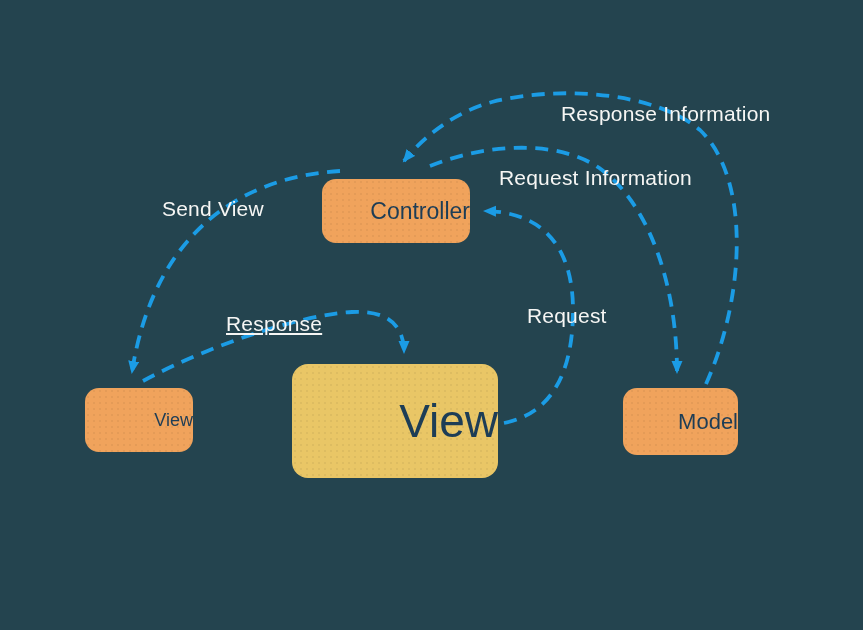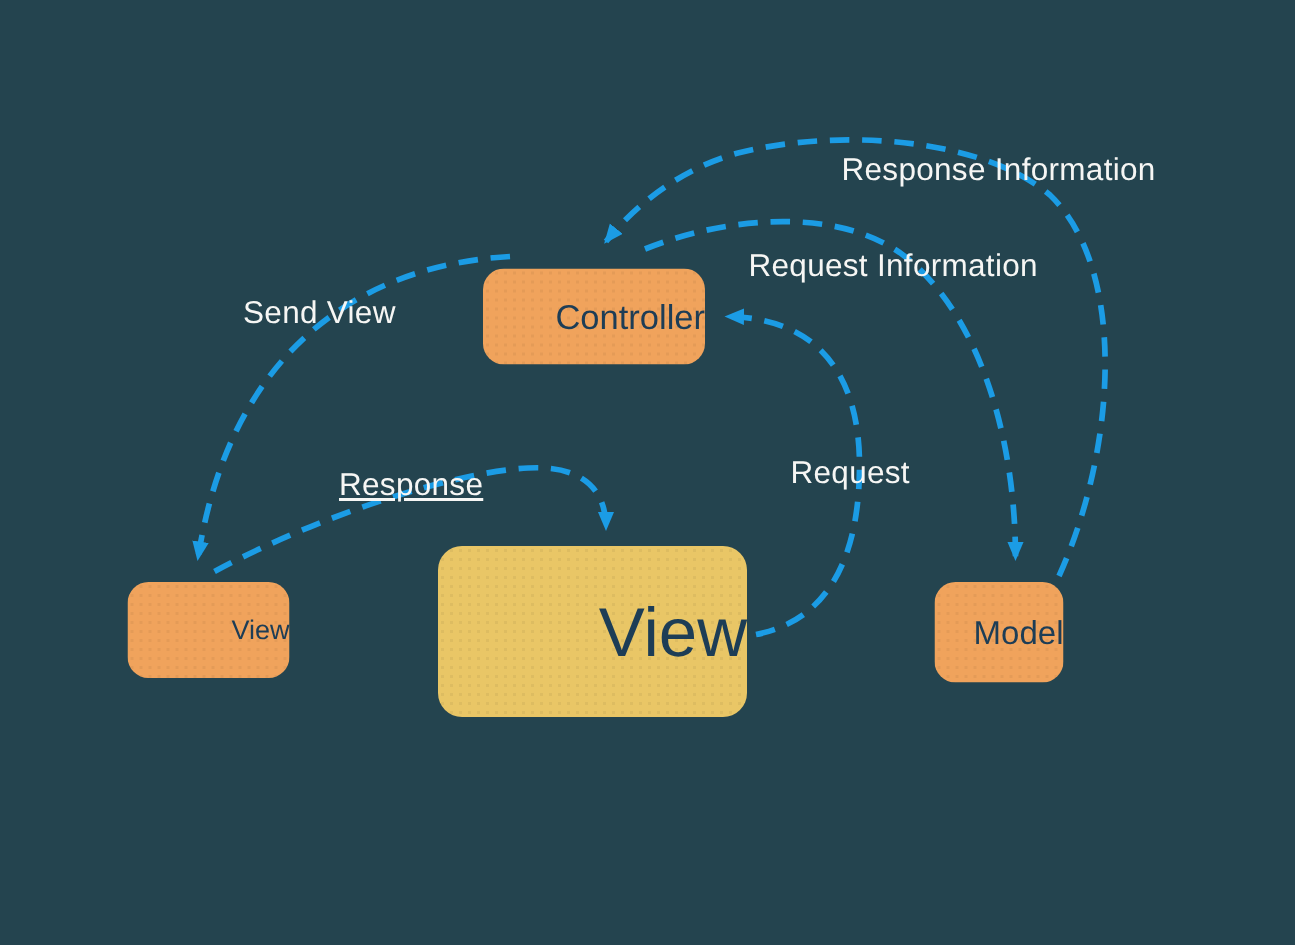--- a/index.html
+++ b/index.html
@@ -20,21 +20,21 @@
   .arrowhead{fill:var(--arrow);}
   .node{
     position:absolute; display:flex; align-items:center; justify-content:flex-end;
     background:var(--node-fill); color:var(--node-text);
     border-radius:14px; font-weight:500;
     background-image:radial-gradient(rgba(0,0,0,0.05) 1px, transparent 1px);
     background-size:6px 6px;
   }
   .node-controller{left:322px; top:179px; width:148px; height:64px; font-size:23px;}
   .node-view{left:85px; top:388px; width:108px; height:64px; font-size:18px;}
-  .node-model{left:623px; top:388px; width:86px; height:67px; font-size:22px;}
+  .node-model{left:623px; top:388px; width:115px; height:67px; font-size:22px;}
   .node-user{
     left:292px; top:364px; width:206px; height:114px;
     background:var(--user-fill); border-radius:16px; font-size:46px;
     background-image:radial-gradient(rgba(0,0,0,0.05) 1px, transparent 1px);
     background-size:6px 6px;
   }
   .edge-label{
     position:absolute; color:var(--label-text); font-size:21px;
     font-weight:500; letter-spacing:0.2px; white-space:nowrap;
   }

